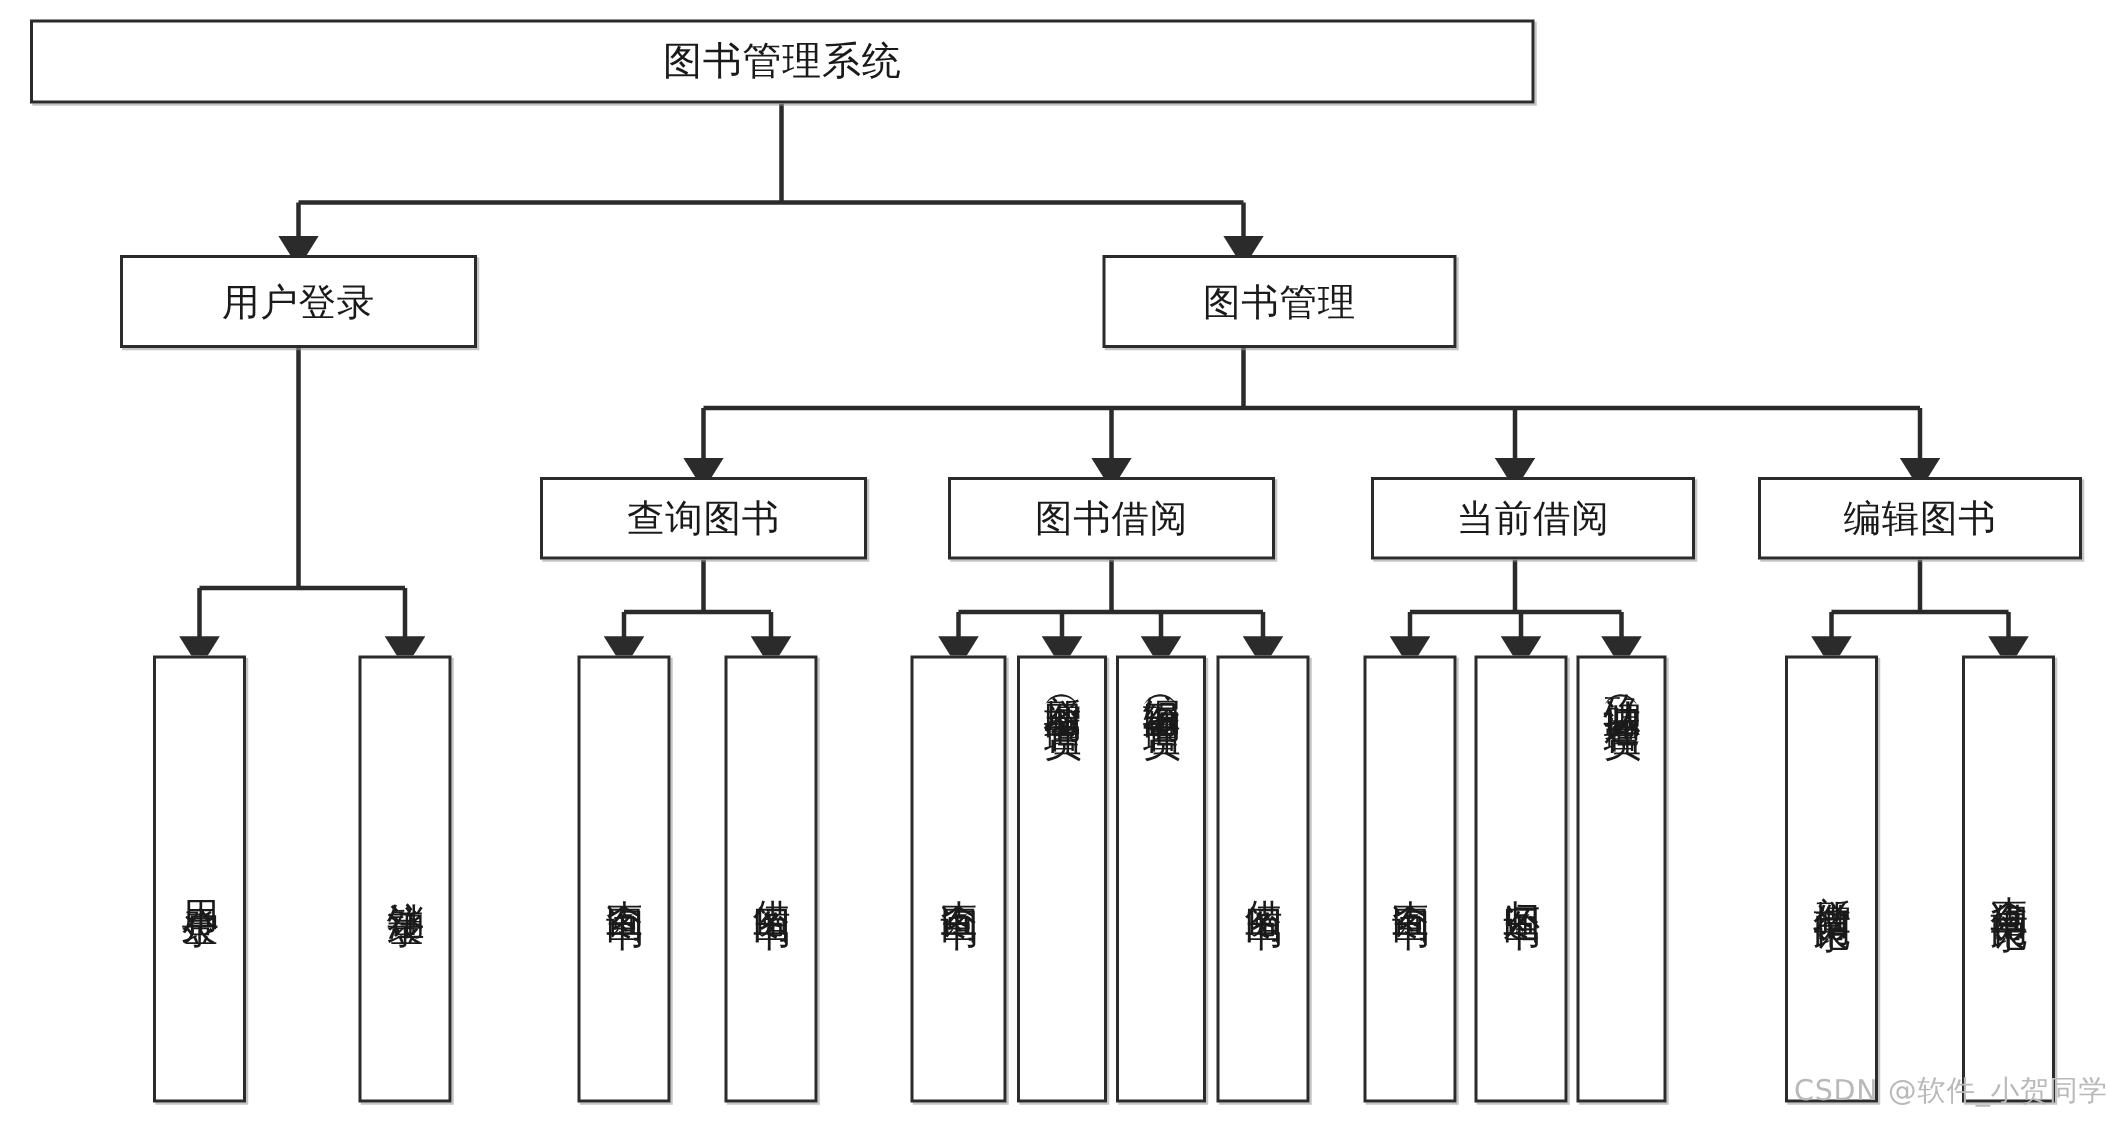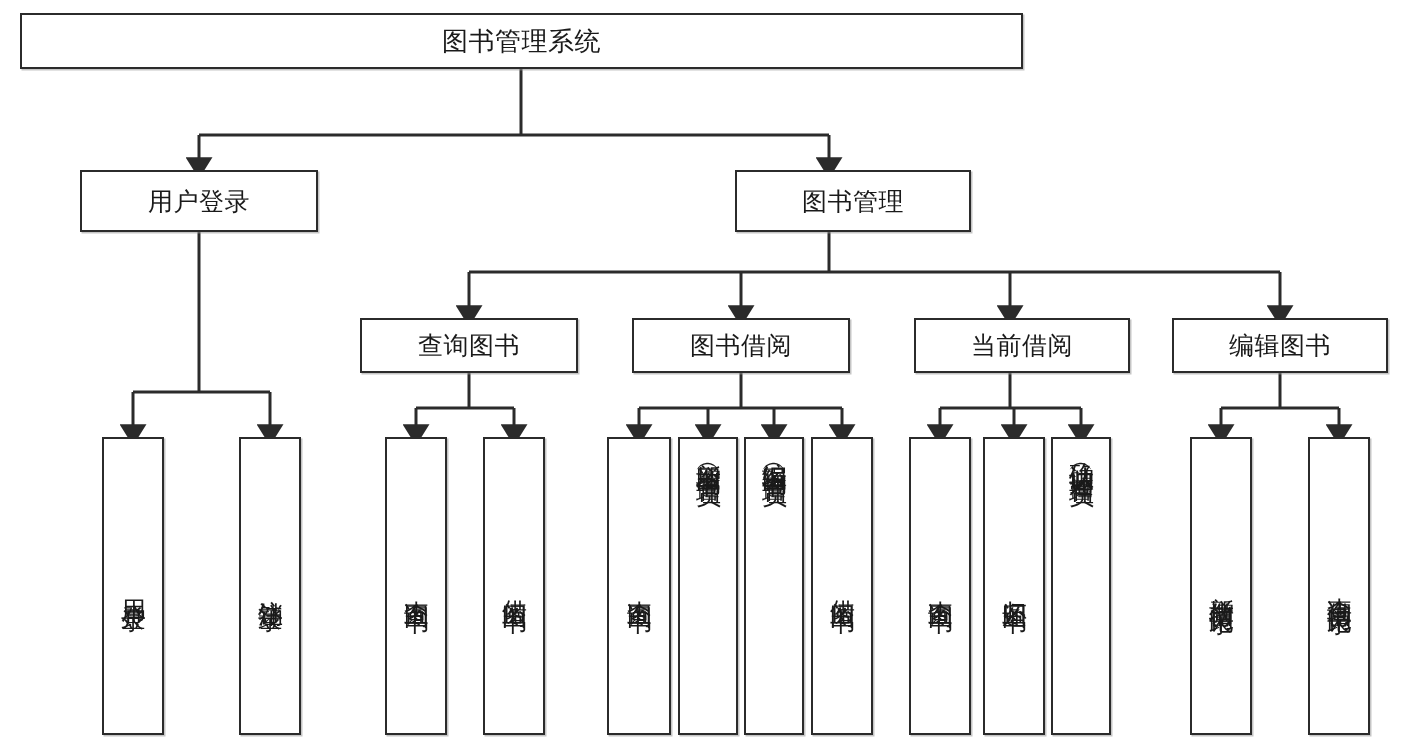--- a/index.html
+++ b/index.html
@@ -181,13 +181,14 @@
         <span class="node-label">确认归还（管理员）</span>
       </div>
       <div class="node lvl3 vert" style="left: 1190px; top: 437px; width: 62px; height: 298px;">
         <span class="node-label">新增借阅记录</span>
       </div>
       <div class="node lvl3 vert" style="left: 1308px; top: 437px; width: 62px; height: 298px;">
         <span class="node-label">查询借阅记录</span>
       </div>
     </div>
 
+  <div class="watermark" style="left:1196px; top:714px;">CSDN @软件_小贺同学</div>
 </div>
 
 </body></html>

